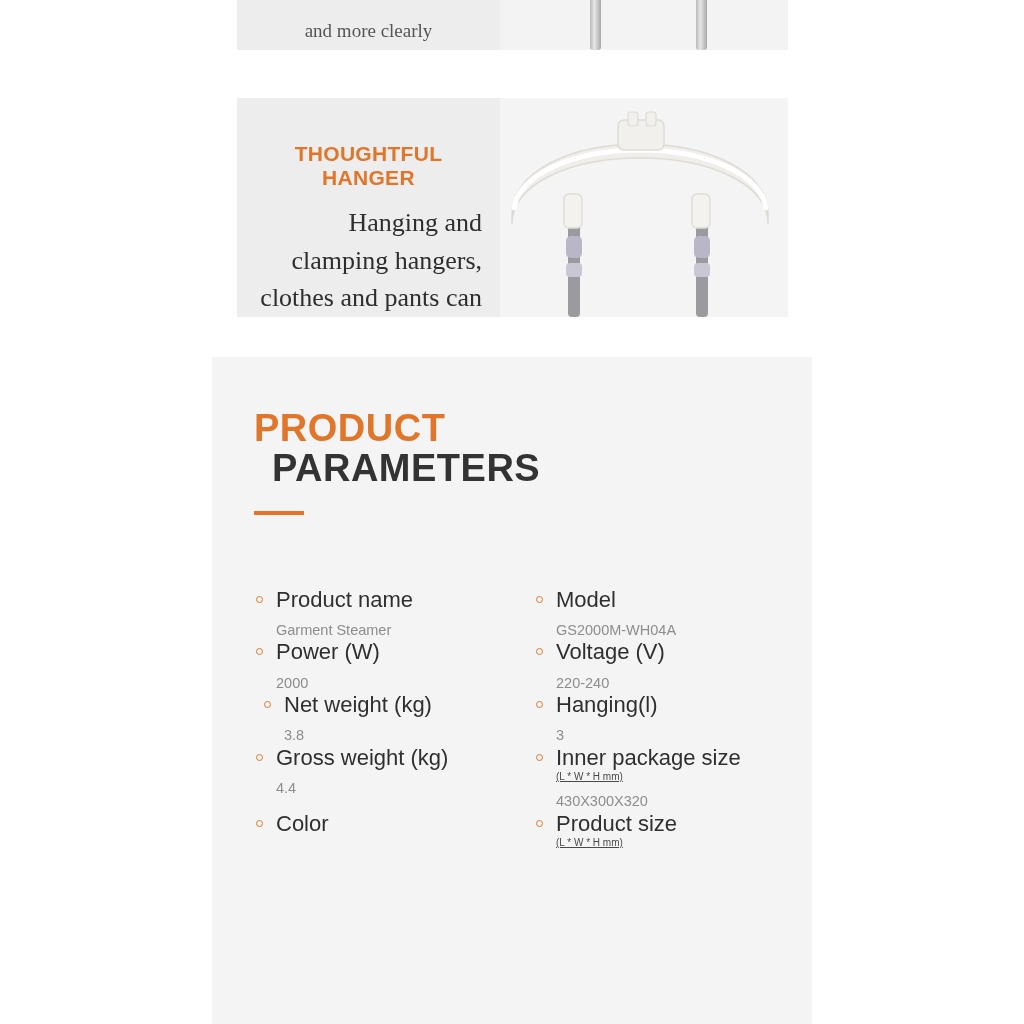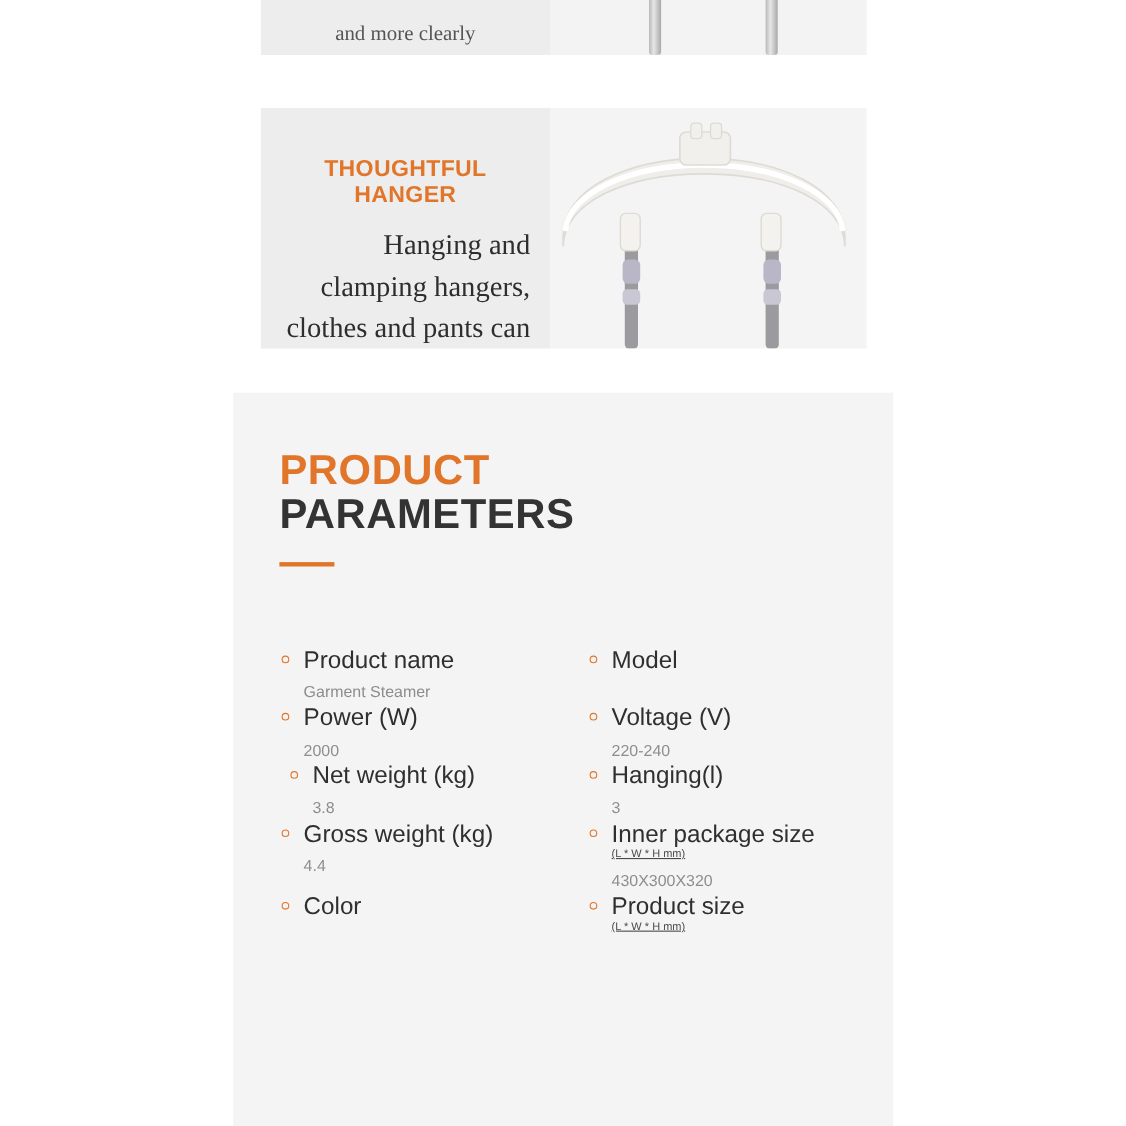--- a/index.html
+++ b/index.html
@@ -122,20 +122,21 @@
     font-weight: bold;
     letter-spacing: .5px;
     line-height: 1.05;
   }
   .params-title .l2 {
     color: #333333;
     font-size: 38px;
     font-weight: bold;
     letter-spacing: .5px;
     line-height: 1.05;
+    margin-left: 18px;
   }
   .rule {
     margin: 22px 0 0 42px;
     width: 50px;
     height: 4px;
     background: #e1762a;
   }
 
   .spec-grid {
     margin: 72px 0 0 0;
@@ -232,20 +233,21 @@
 
     <div class="spec-grid">
       <div class="spec">
         <span class="bullet"></span>
         <div class="label">Product name</div>
         <div class="value">Garment Steamer</div>
       </div>
       <div class="spec">
         <span class="bullet"></span>
         <div class="label">Model</div>
+        <div class="value">GS2000M-WH04A</div>
       </div>
 
       <div class="spec">
         <span class="bullet"></span>
         <div class="label">Power (W)</div>
         <div class="value">2000</div>
       </div>
       <div class="spec">
         <span class="bullet"></span>
         <div class="label">Voltage (V)</div>

